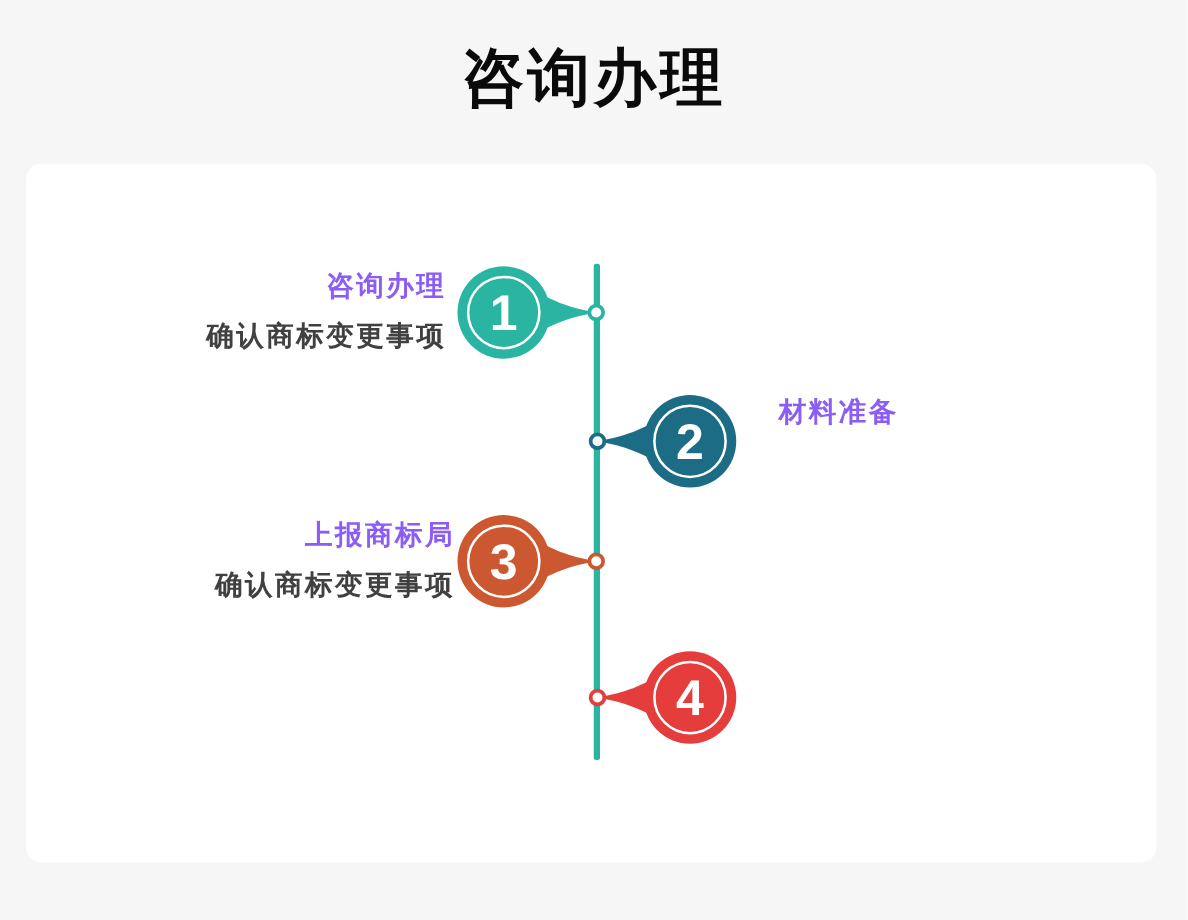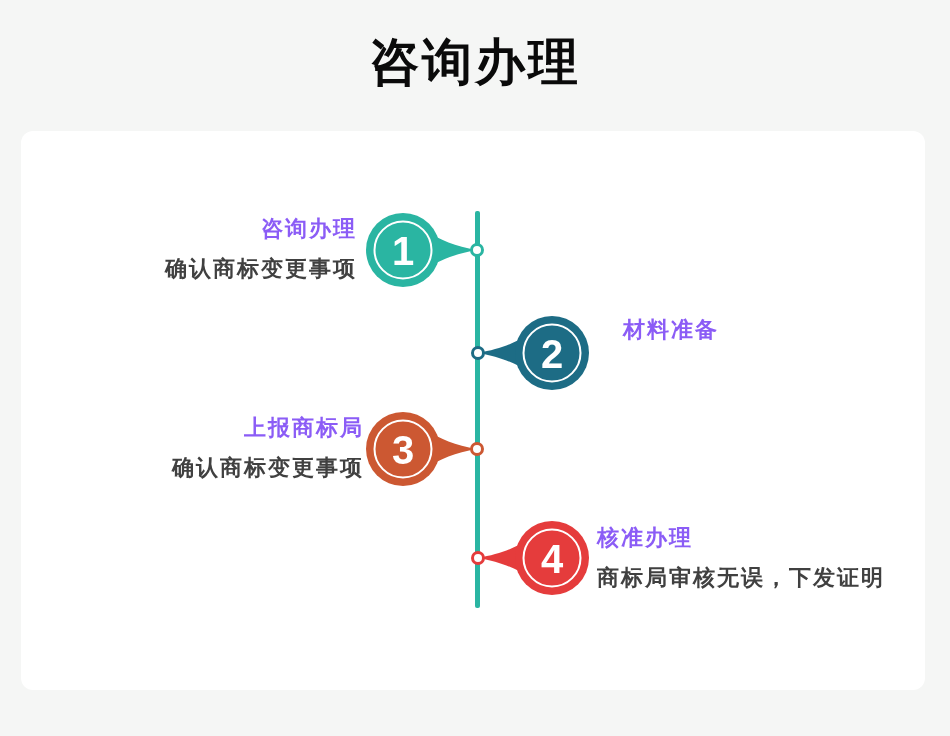--- a/index.html
+++ b/index.html
@@ -118,24 +118,20 @@
       <div class="step-subtitle">确认商标变更事项</div>
     </div>
     <svg class="badge badge-3" width="118" height="80" viewBox="0 0 118 80" style="--c: #cc5832;">
       <path class="pointer" d="M 58 19 C 76 31 90 36 112 40 C 90 44 76 49 58 61 Z"></path>
       <circle class="big-circle" cx="38" cy="40" r="37"></circle>
       <circle class="inner-ring" cx="38" cy="40" r="28.5"></circle>
       <text class="num" x="38" y="41">3</text>
       <circle class="node" cx="112" cy="40" r="5.5"></circle>
     </svg>
 
-    <div class="step-text text-4">
-      <div class="step-title">核准办理</div>
-      <div class="step-subtitle">商标局审核无误，下发证明</div>
-    </div>
     <svg class="badge badge-4" width="118" height="80" viewBox="0 0 118 80" style="--c: #e53c3c;">
       <path class="pointer" d="M 60 19 C 42 31 28 36 6 40 C 28 44 42 49 60 61 Z"></path>
       <circle class="big-circle" cx="80" cy="40" r="37"></circle>
       <circle class="inner-ring" cx="80" cy="40" r="28.5"></circle>
       <text class="num" x="80" y="41">4</text>
       <circle class="node" cx="6" cy="40" r="5.5"></circle>
     </svg>
 
   </div>
 </div>

